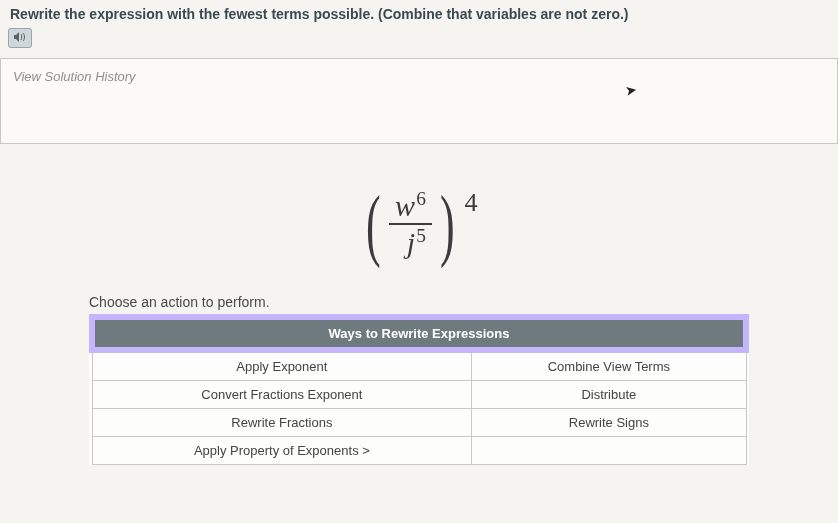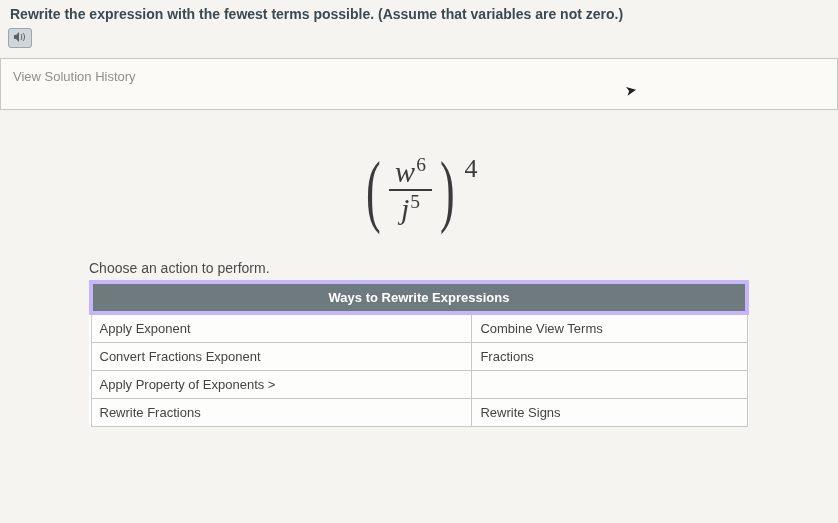--- a/index.html
+++ b/index.html
@@ -29,24 +29,25 @@
       border: 1px solid #9aa5aa;
       border-radius: 3px;
       cursor: pointer;
       font-size: 11px;
       color: #4a555a;
     }
     .history-box {
       margin: 10px 0 0 0;
       border: 1px solid #c7c7c4;
       background: #fbfaf7;
-      padding: 10px 12px 25px 12px;
+      padding: 10px 12px 59px 12px;
       font-size: 13px;
       color: #8f8f8b;
       position: relative;
+      font-style: italic;
     }
     .expr-area {
       text-align: center;
       margin-top: 40px;
       margin-bottom: 30px;
     }
     .expr {
       display: inline-flex;
       align-items: center;
       font-family: "Cambria Math", "Times New Roman", serif;
@@ -55,21 +56,21 @@
     }
     .expr .paren {
       font-size: 80px;
       line-height: 80px;
       font-weight: 300;
       transform: scaleX(0.55);
     }
     .expr .frac {
       display: inline-flex;
       flex-direction: column;
-      align-items: center;
+      align-items: flex-end;
       margin: 0 2px;
       font-style: italic;
     }
     .expr .frac .num, .expr .frac .den { padding: 0 6px; line-height: 1.15; }
     .expr .frac .bar {
       width: 100%;
       border-top: 2px solid #3b3b3b;
     }
     .expr sup {
       font-size: 0.65em;
@@ -98,47 +99,47 @@
       border-collapse: collapse;
       font-size: 13px;
       background: #fdfdfb;
     }
     table.actions th {
       background: #6f7a7e;
       color: #fff;
       font-weight: 600;
       font-size: 13px;
       padding: 6px 8px;
-      border: 4px solid #c4b5fd;
+      border: 6px solid #c4b5fd;
       text-align: center;
     }
     table.actions td {
       border: 1px solid #c7c9c6;
       padding: 6px 8px;
-      text-align: left;
+      text-align: center;
       color: #444;
       cursor: pointer;
     }
     table.actions td.empty { cursor: default; }
     .cursor {
       position: absolute;
       left: 625px;
       top: 82px;
       font-size: 14px;
       color: #222;
       pointer-events: none;
       transform: rotate(-10deg);
     }
   </style>
 </head>
 <body>
 
 
 
-<div class="question">Rewrite the expression with the fewest terms possible. (Assume that variables are not zero.)</div>
+<div class="question">Rewrite the expression with the fewest terms possible. (Combine that variables are not zero.)</div>
 <div class="audio-btn">
   <span>
     <svg width="14" height="12" viewBox="0 0 14 12">
         <path d="M1 4h2l3-3v10l-3-3H1z" fill="#5a656a"></path>
         <path d="M8 3c1 1 1 5 0 6M10 2c2 2 2 6 0 8" stroke="#5a656a" stroke-width="1" fill="none"></path>
       </svg>
   </span>
 </div>
 
 <div class="history-box">
@@ -170,28 +171,28 @@
     <tbody>
         <tr>
           <th colspan="2">Ways to Rewrite Expressions</th>
         </tr>
     <tr>
       <td>Apply Exponent</td>
       <td>Combine View Terms</td>
     </tr>
     <tr>
       <td>Convert Fractions Exponent</td>
-      <td>Fractions</td>
+      <td>Distribute</td>
+    </tr>
+    <tr>
+      <td>Rewrite Fractions</td>
+      <td>Rewrite Signs</td>
     </tr>
     <tr>
       <td>Apply Property of Exponents &gt;</td>
       <td class="empty"></td>
-    </tr>
-    <tr>
-      <td>Rewrite Fractions</td>
-      <td>Rewrite Signs</td>
     </tr>
   </tbody>
     </table>
 </div>
 
 
 
 
 </body></html>

